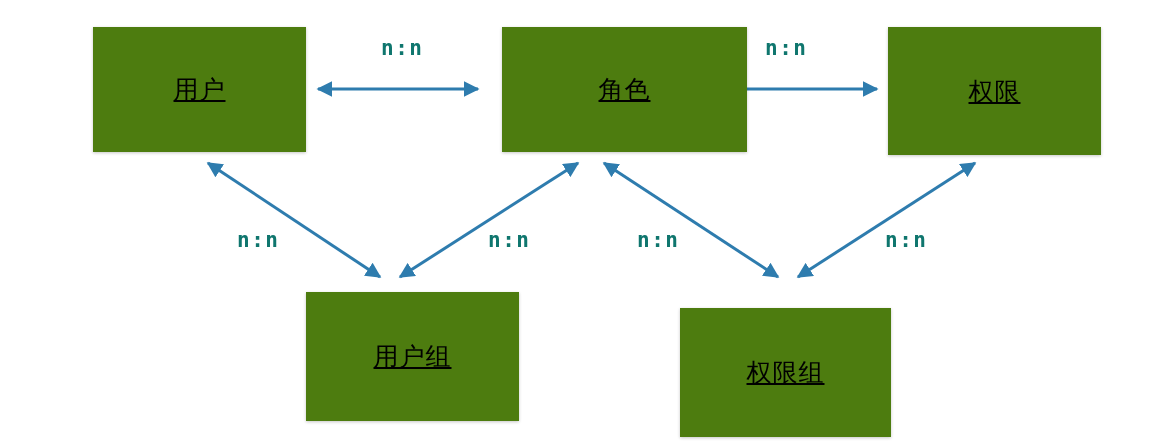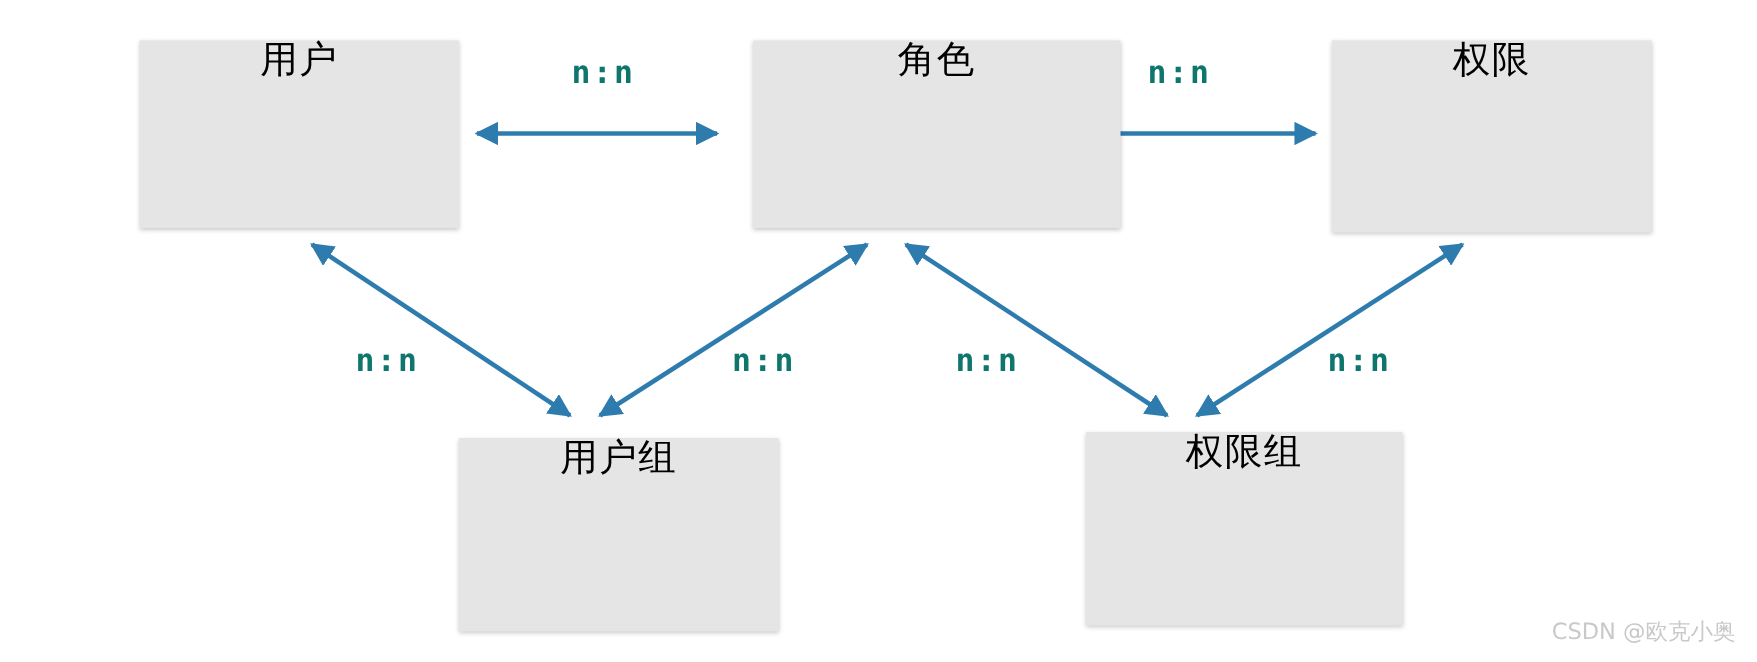--- a/index.html
+++ b/index.html
@@ -12,42 +12,43 @@
   }
   #canvas {
     position: relative;
     width: 1171px;
     height: 441px;
     background: #ffffff;
     overflow: hidden;
   }
   .node {
     position: absolute;
-    background: #e5e5e5;
+    background: #4d7c0f;
     box-shadow: 0 1px 3px rgba(0,0,0,0.22);
     display: flex;
-    align-items: flex-start;
+    align-items: center;
     justify-content: center;
     box-sizing: border-box;
+    text-decoration: underline;
   }
   .node-label {
     font-family: "DejaVu Sans", "Liberation Sans", sans-serif;
     font-size: 25px;
     font-weight: 500;
     color: #000000;
     letter-spacing: 1px;
     line-height: 1;
     user-select: none;
   }
   
   #node-user        { left: 93px;  top: 27px;  width: 213px; height: 125px; }
   #node-role        { left: 502px; top: 27px;  width: 245px; height: 125px; }
   #node-permission  { left: 888px; top: 27px;  width: 213px; height: 128px; }
   #node-user-group  { left: 282px; top: 292px; width: 213px; height: 129px; margin-left: 24px; }
-  #node-perm-group  { left: 680px; top: 288px; width: 211px; height: 129px; margin-left: 44px; }
+  #node-perm-group  { left: 680px; top: 308px; width: 211px; height: 129px; }
 
   #edges {
     position: absolute;
     left: 0;
     top: 0;
     width: 1171px;
     height: 441px;
     pointer-events: none;
   }
 
@@ -133,15 +134,14 @@
   <span class="edge-label" id="label-role-perm">n:n</span>
 
   <span class="edge-label" id="label-usergrp-user">n:n</span>
 
   <span class="edge-label" id="label-usergrp-role">n:n</span>
 
   <span class="edge-label" id="label-role-permgrp">n:n</span>
 
   <span class="edge-label" id="label-permgrp-perm">n:n</span>
 
-  <span id="watermark">CSDN @欧克小奥</span>
 
 </div>
 
 </body></html>

